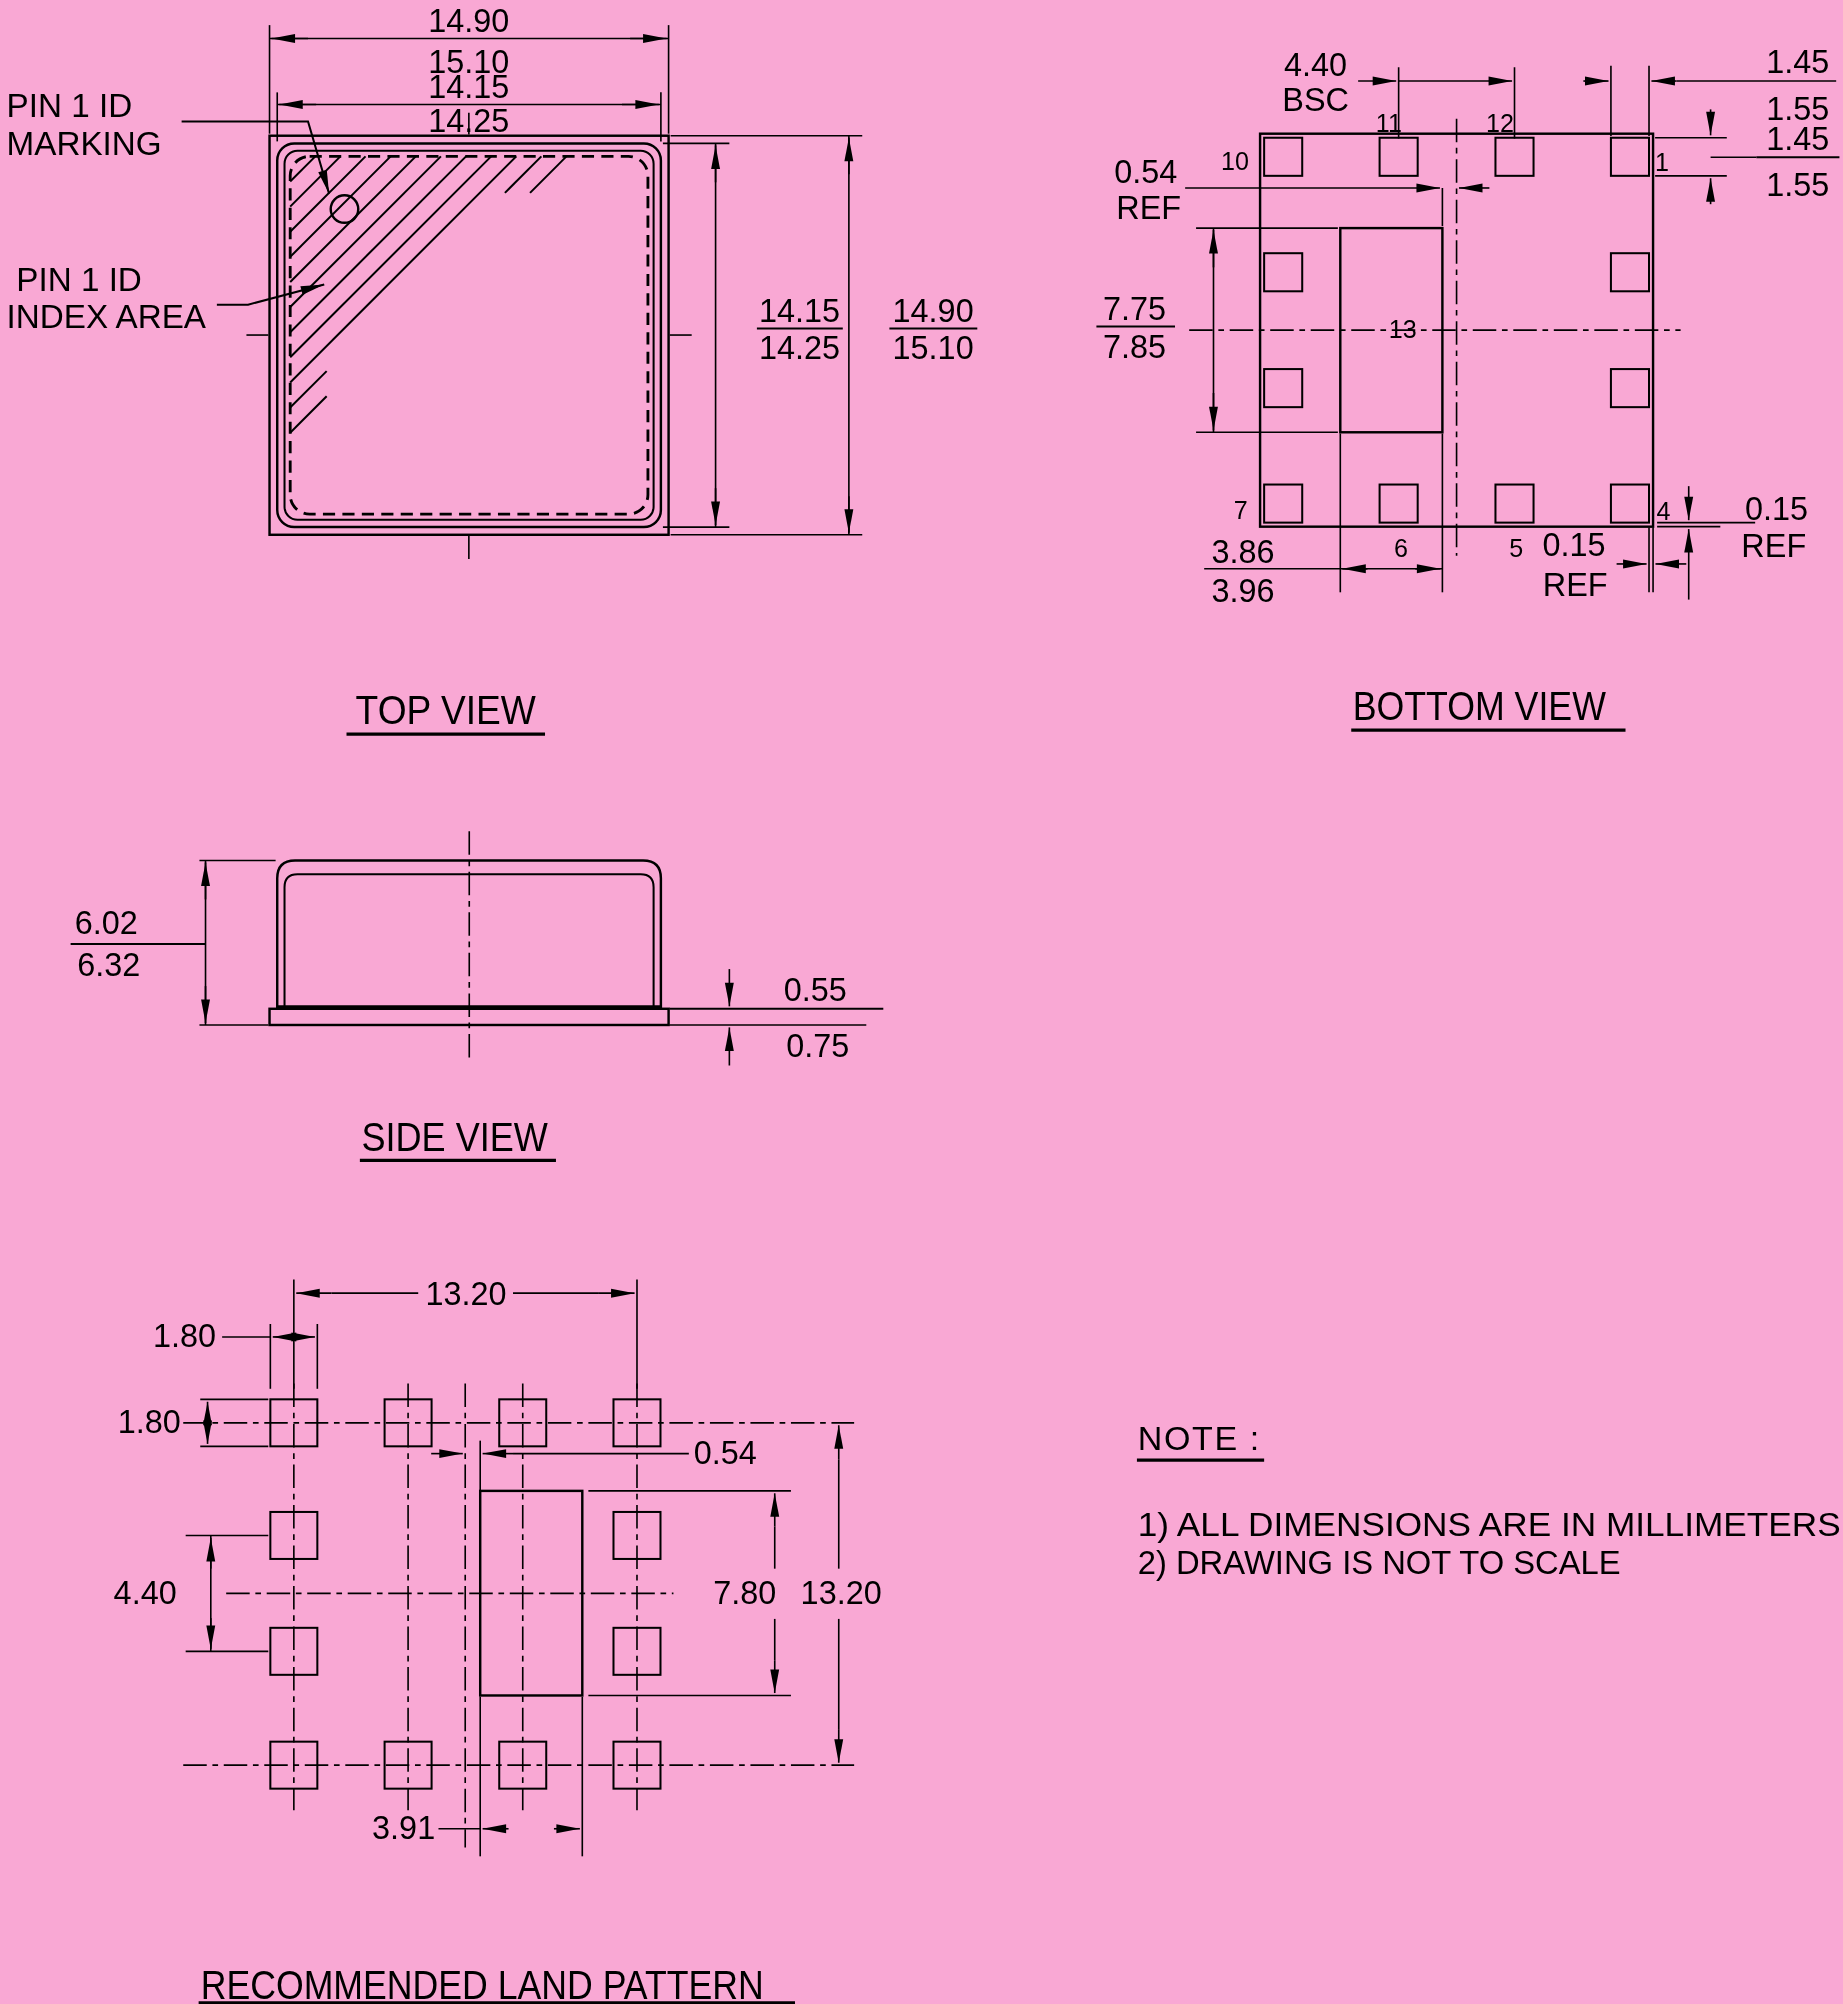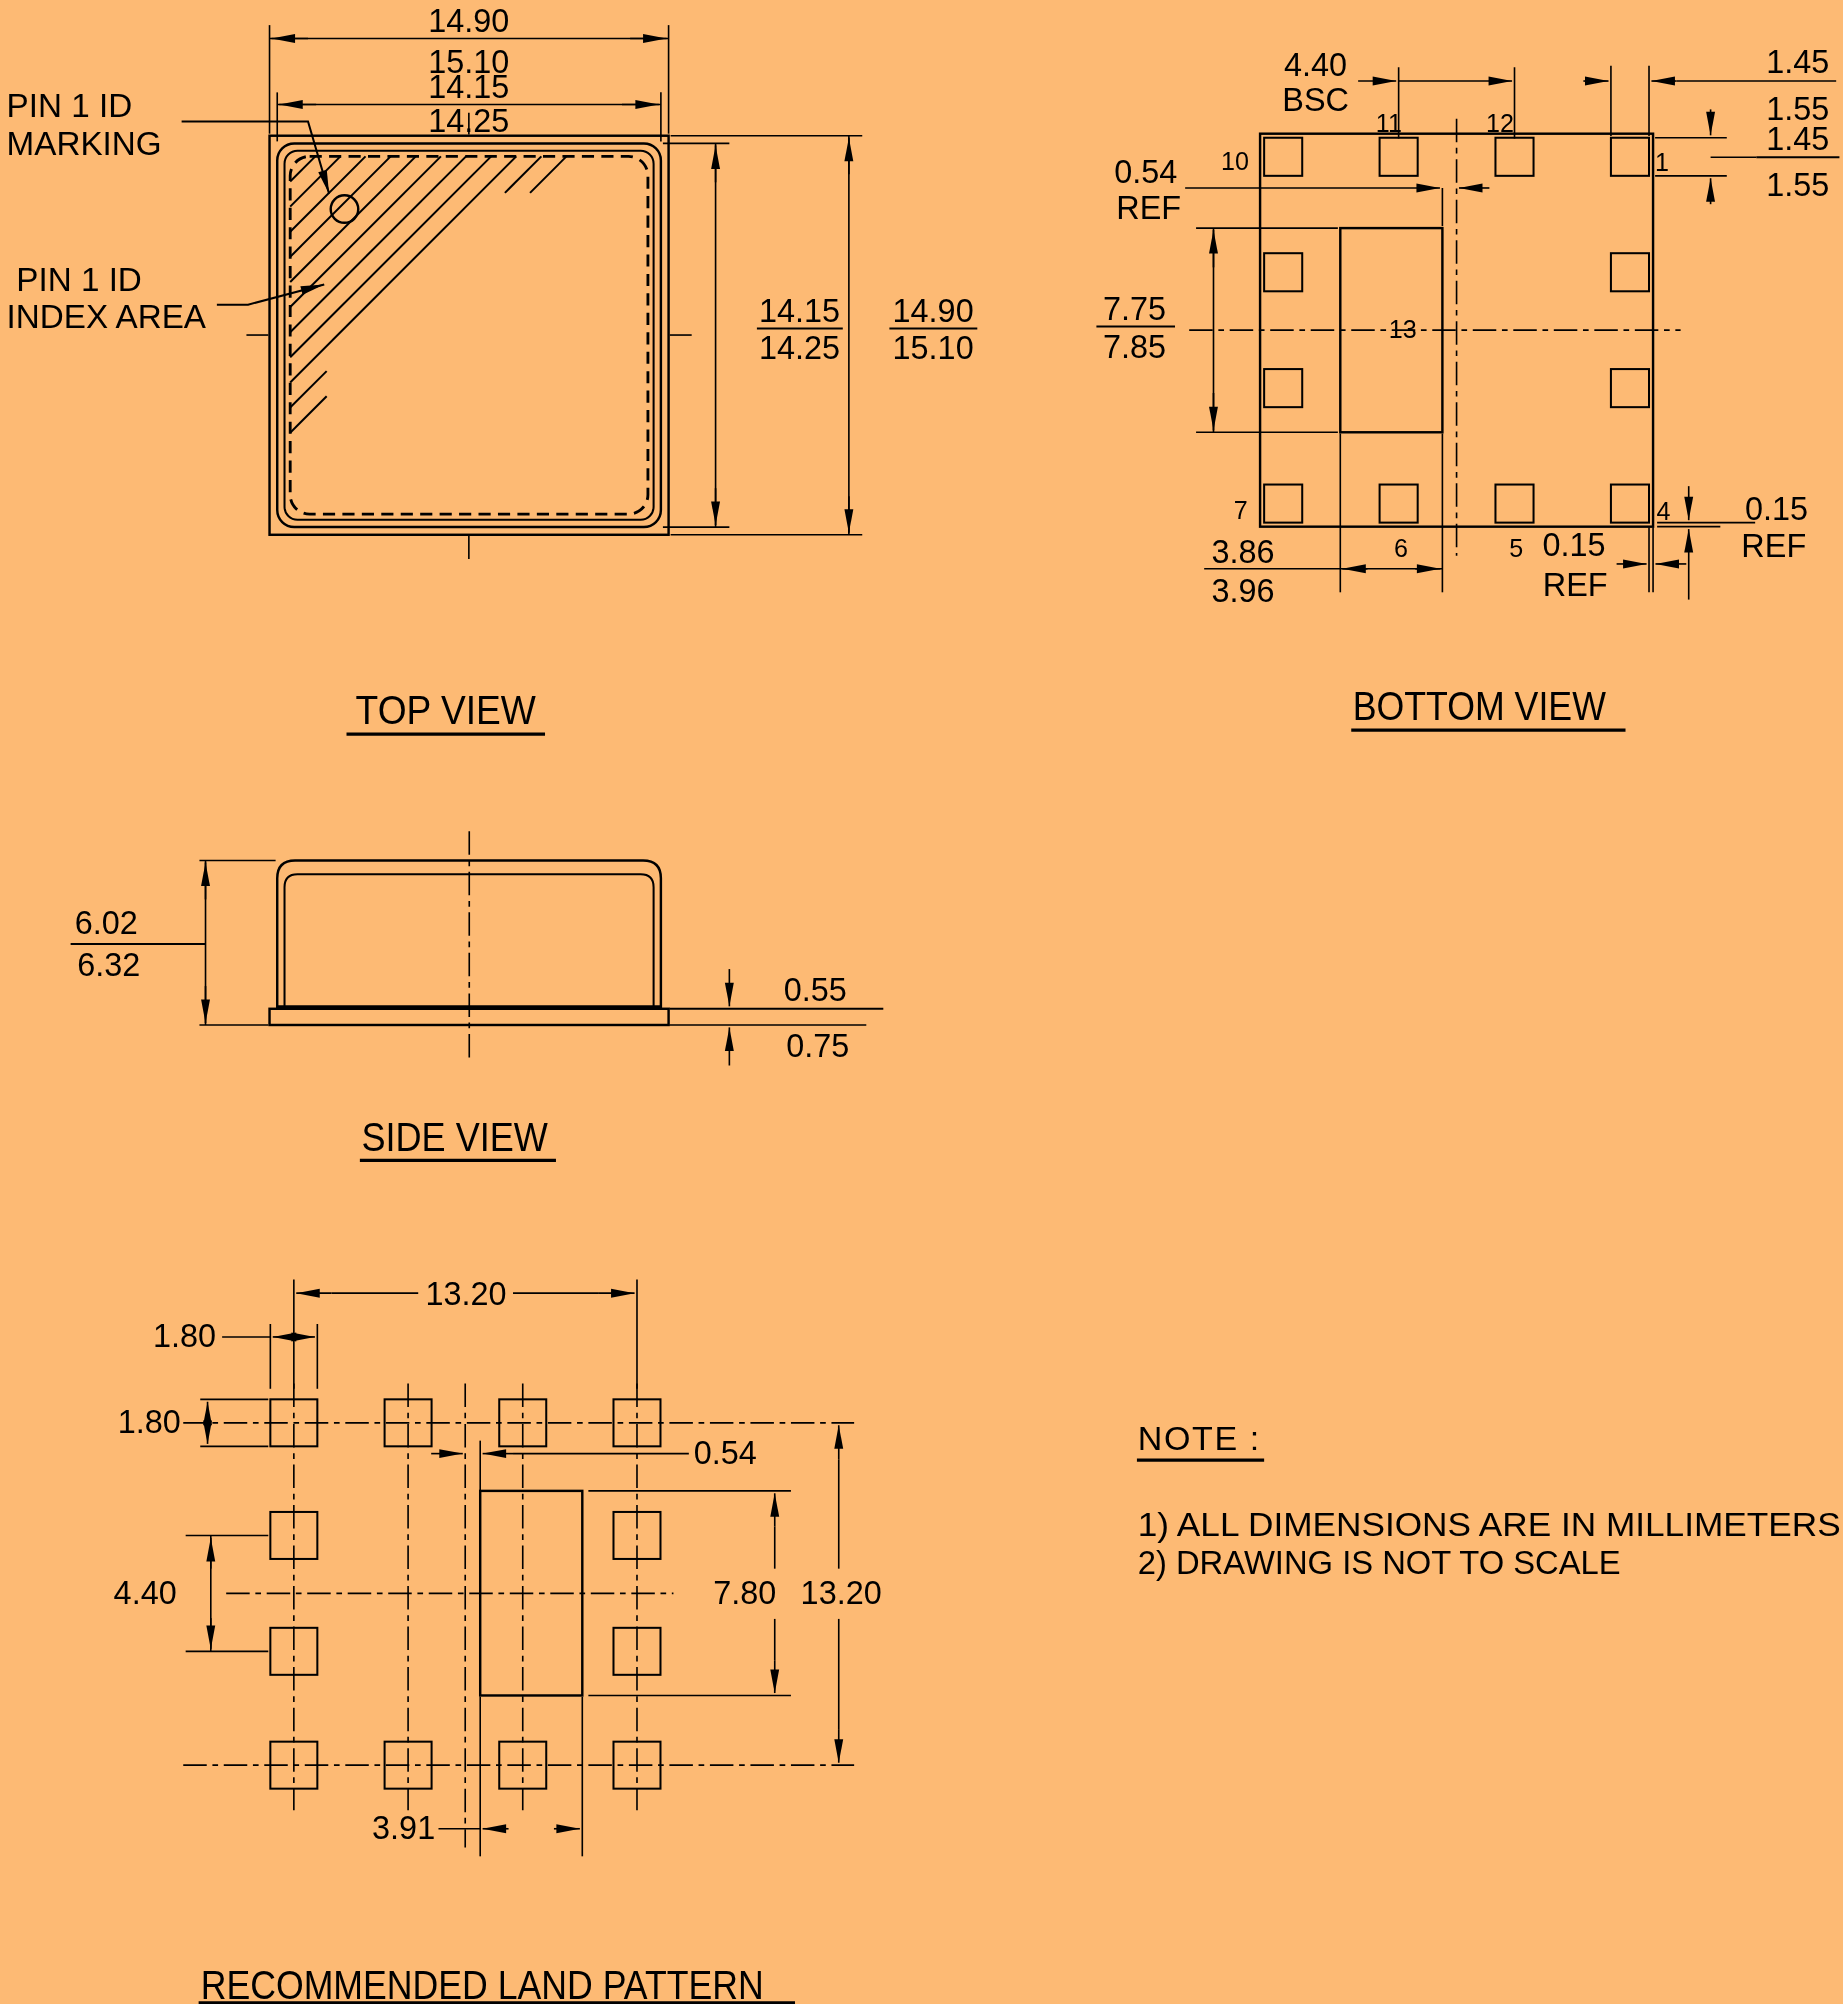--- a/index.html
+++ b/index.html
@@ -1,16 +1,16 @@
 <!DOCTYPE html>
 <html style="font-size:6.5px"><head>
 <meta charset="utf-8">
 <style>
   html,body{margin:0;padding:0;background:#ffffff;}
-  .page{width:1844px;height:2005px;position:relative;background:#fdba74;overflow:hidden;}
+  .page{width:1844px;height:2005px;position:relative;background:#f9a8d4;overflow:hidden;}
   svg{position:absolute;top:0;left:0;}
   text{font-family:"Liberation Sans",sans-serif;fill:#000;}
   .dim{font-size:80px;}
   .pin{font-size:62px;}
   .callout{font-size:82px;}
   .title{font-size:100px;}
   .note{font-size:84px;}
   .ln{stroke:#000;stroke-width:4;fill:none;}
   .ln6{stroke:#000;stroke-width:6;fill:none;}
   .ln5{stroke:#000;stroke-width:5;fill:none;}

